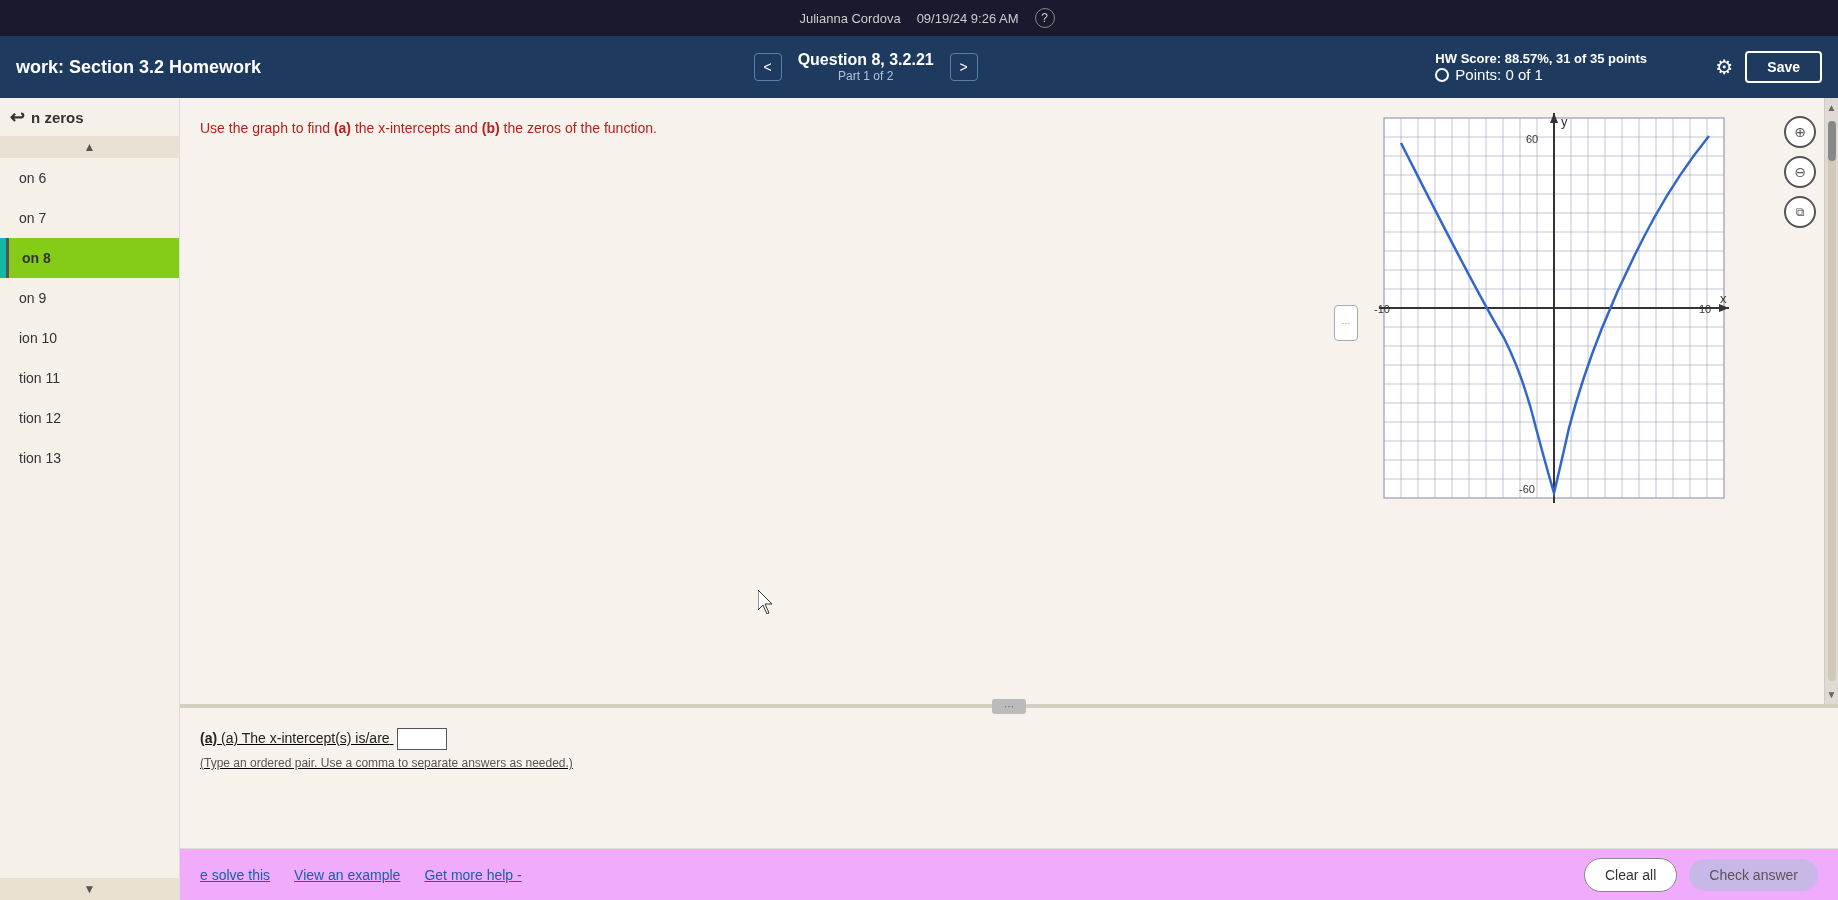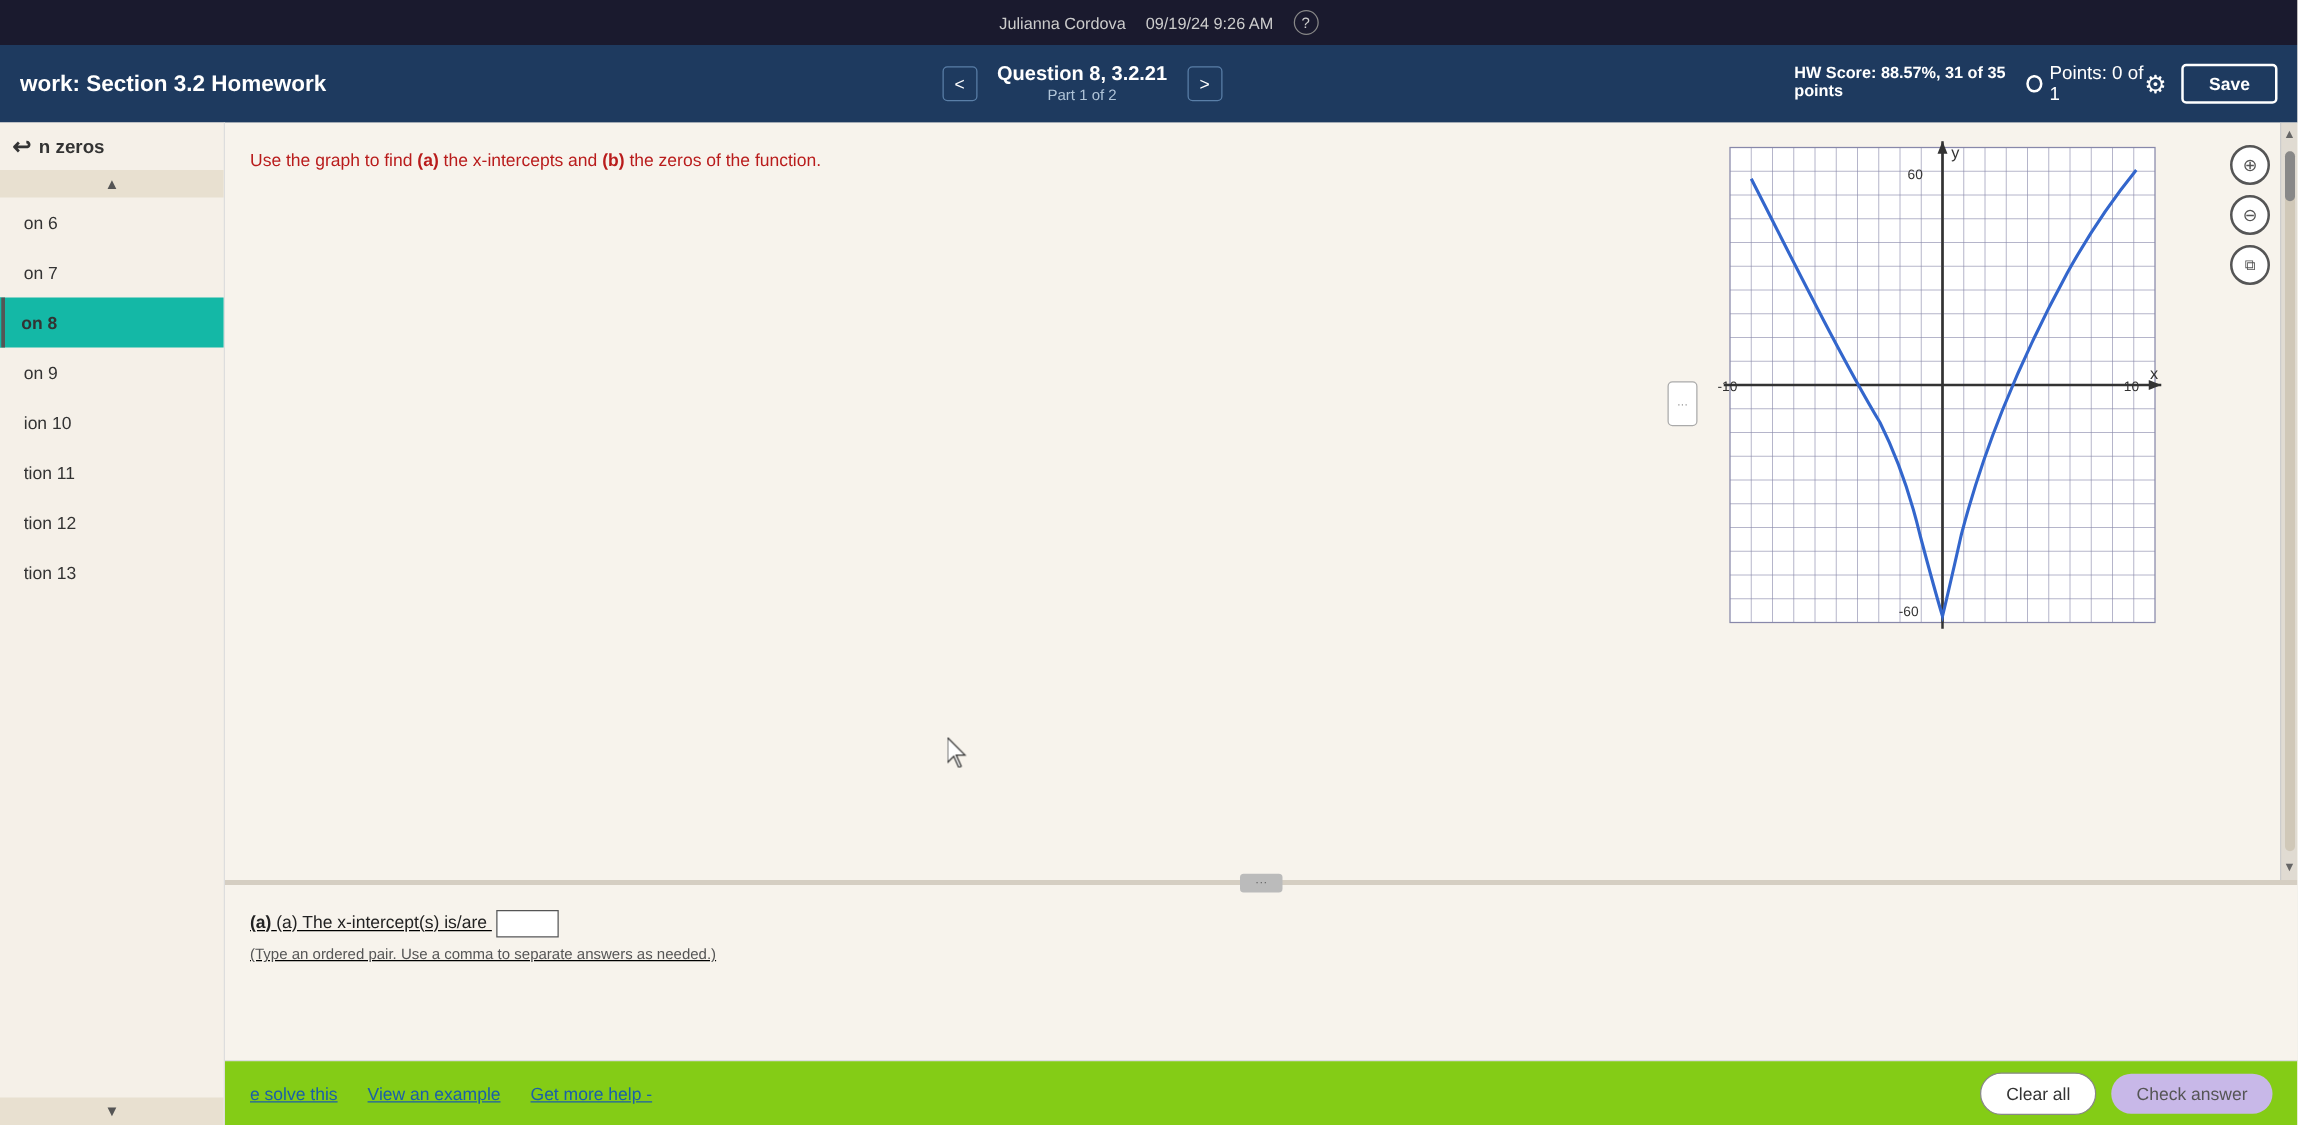--- a/index.html
+++ b/index.html
@@ -19,21 +19,21 @@
     }
     #header .hw-title { font-size: 18px; font-weight: bold; flex: 0 0 280px; }
     #header .nav-center { flex: 1; display: flex; align-items: center; justify-content: center; gap: 16px; }
     #header .nav-center .question-info { text-align: center; }
     #header .nav-center .question-info .q-main { font-size: 16px; font-weight: bold; }
     #header .nav-center .question-info .q-sub { font-size: 12px; color: #b0c4d8; }
     #header .nav-btn {
       background: none; border: 1px solid #5a7fa8; color: white; width: 28px; height: 28px;
       border-radius: 4px; cursor: pointer; font-size: 14px; display: flex; align-items: center; justify-content: center;
     }
-    #header .score-section { flex: 0 0 280px; display: flex; align-items: flex-start; }
+    #header .score-section { flex: 0 0 280px; display: flex; flex-direction: column; align-items: flex-start; }
     #header .score-section .hw-score { font-size: 13px; font-weight: bold; }
     #header .score-section .points { font-size: 15px; display: flex; align-items: center; gap: 6px; }
     #header .score-section .circle-icon { width: 14px; height: 14px; border-radius: 50%; border: 2px solid white; display: inline-block; }
     #header .header-right { display: flex; align-items: center; gap: 12px; }
     #header .gear-btn { background: none; border: none; color: white; font-size: 20px; cursor: pointer; }
     #header .save-btn {
       background: #1e3a5f; border: 2px solid white; color: white; padding: 6px 20px;
       border-radius: 4px; font-size: 14px; font-weight: bold; cursor: pointer;
     }
 
@@ -50,21 +50,21 @@
       font-size: 15px; font-weight: bold; color: #333;
     }
     #sidebar .sidebar-up-btn {
       width: 100%; text-align: center; padding: 4px; background: #e8e0d0;
       border: none; cursor: pointer; font-size: 12px; color: #555;
     }
     .sidebar-item {
       padding: 12px 16px; font-size: 14px; color: #333; cursor: pointer;
       border-left: 3px solid transparent; position: relative;
     }
-    .sidebar-item.active { background: #14b8a6; border-left: 1px solid #14b8a6; font-weight: bold; }
+    .sidebar-item.active { background: #84cc16; border-left: 6px solid #14b8a6; font-weight: bold; }
     #sidebar .sidebar-down-btn {
       margin-top: auto; width: 100%; text-align: center; padding: 4px;
       background: #e8e0d0; border: none; cursor: pointer; font-size: 12px; color: #555;
     }
 
     
     #content { flex: 1; display: flex; flex-direction: column; overflow: hidden; }
 
     
     #question-area {
@@ -105,21 +105,21 @@
     
     #answer-area {
       padding: 20px 4px 16px 20px; background: #f7f3ec; min-height: 140px; text-decoration: underline;
     }
     #answer-area .answer-label { font-size: 14px; color: #222; margin-bottom: 6px; }
     #answer-area .answer-label b { font-weight: bold; }
     #answer-area .answer-hint { font-size: 12px; color: #555; margin-top: 4px; }
 
     
     #bottom-bar {
-      height: 52px; background: #84cc16; border-top: 1px solid #ddd;
+      height: 52px; background: #f0abfc; border-top: 1px solid #ddd;
       display: flex; align-items: center; padding: 0 20px; gap: 24px;
     }
     .bottom-link {
       font-size: 14px; color: #1a5fa8; text-decoration: underline; cursor: pointer;
       background: none; border: none;
     }
     #bottom-right {
       margin-left: auto; display: flex; align-items: center; gap: 12px;
     }
     .clear-all-btn {

